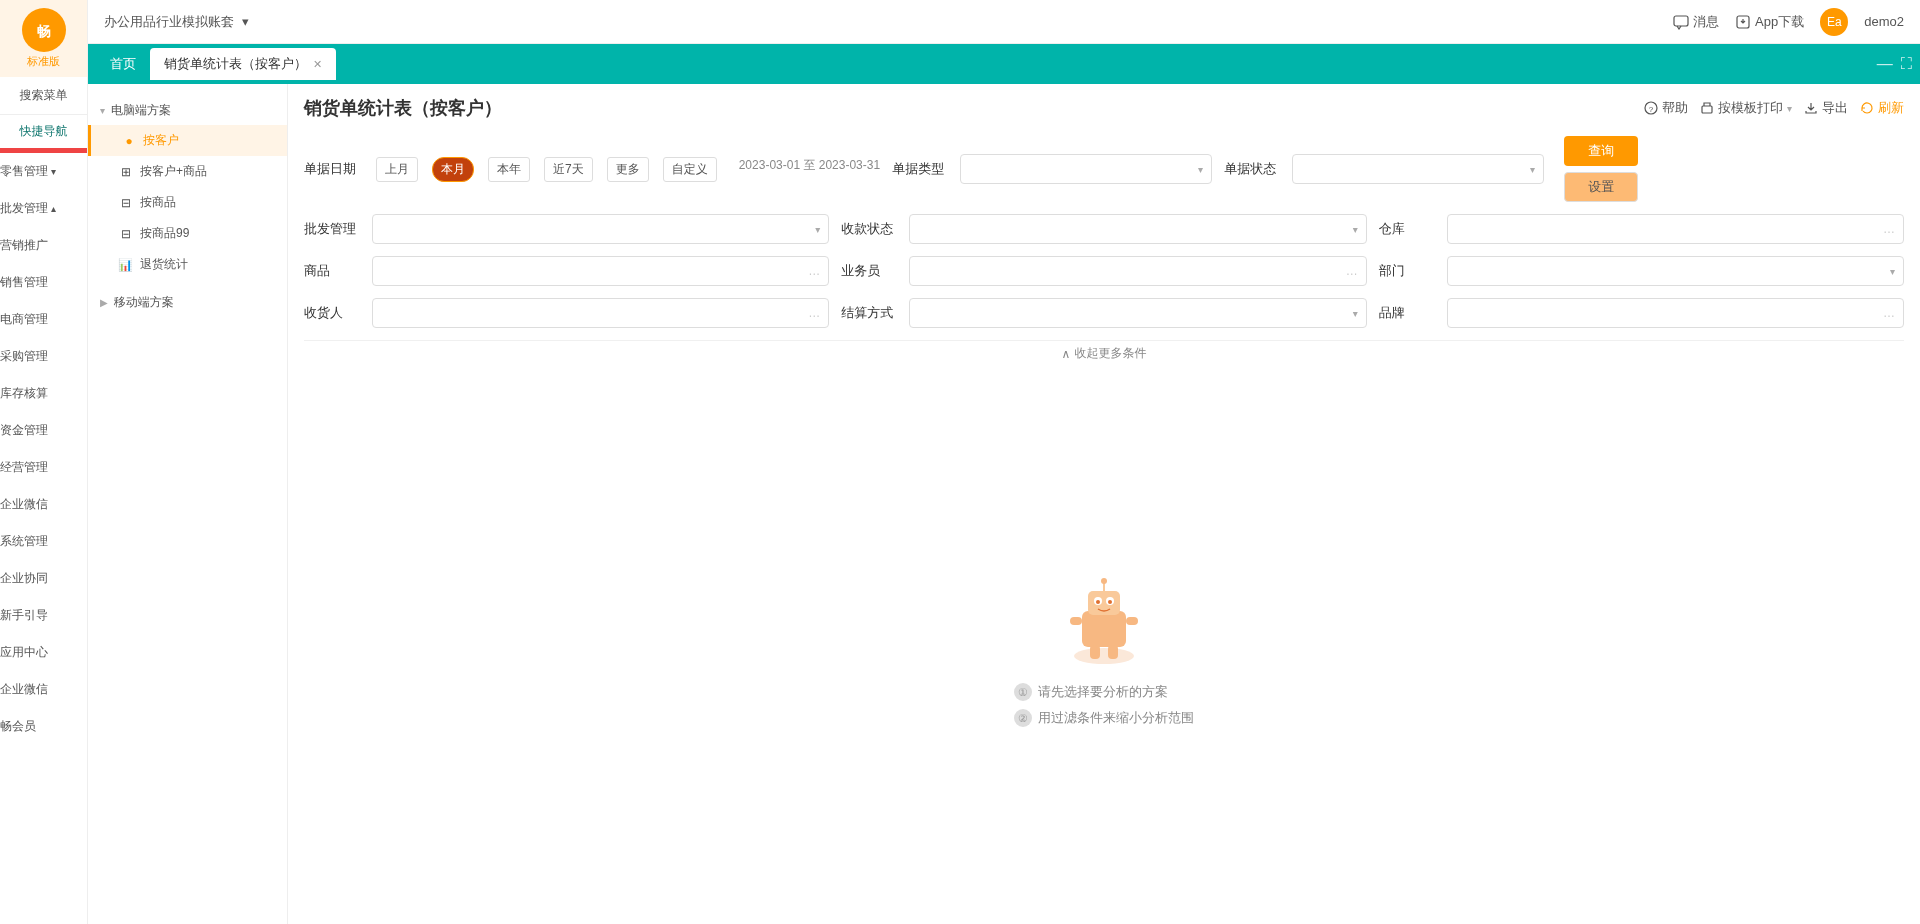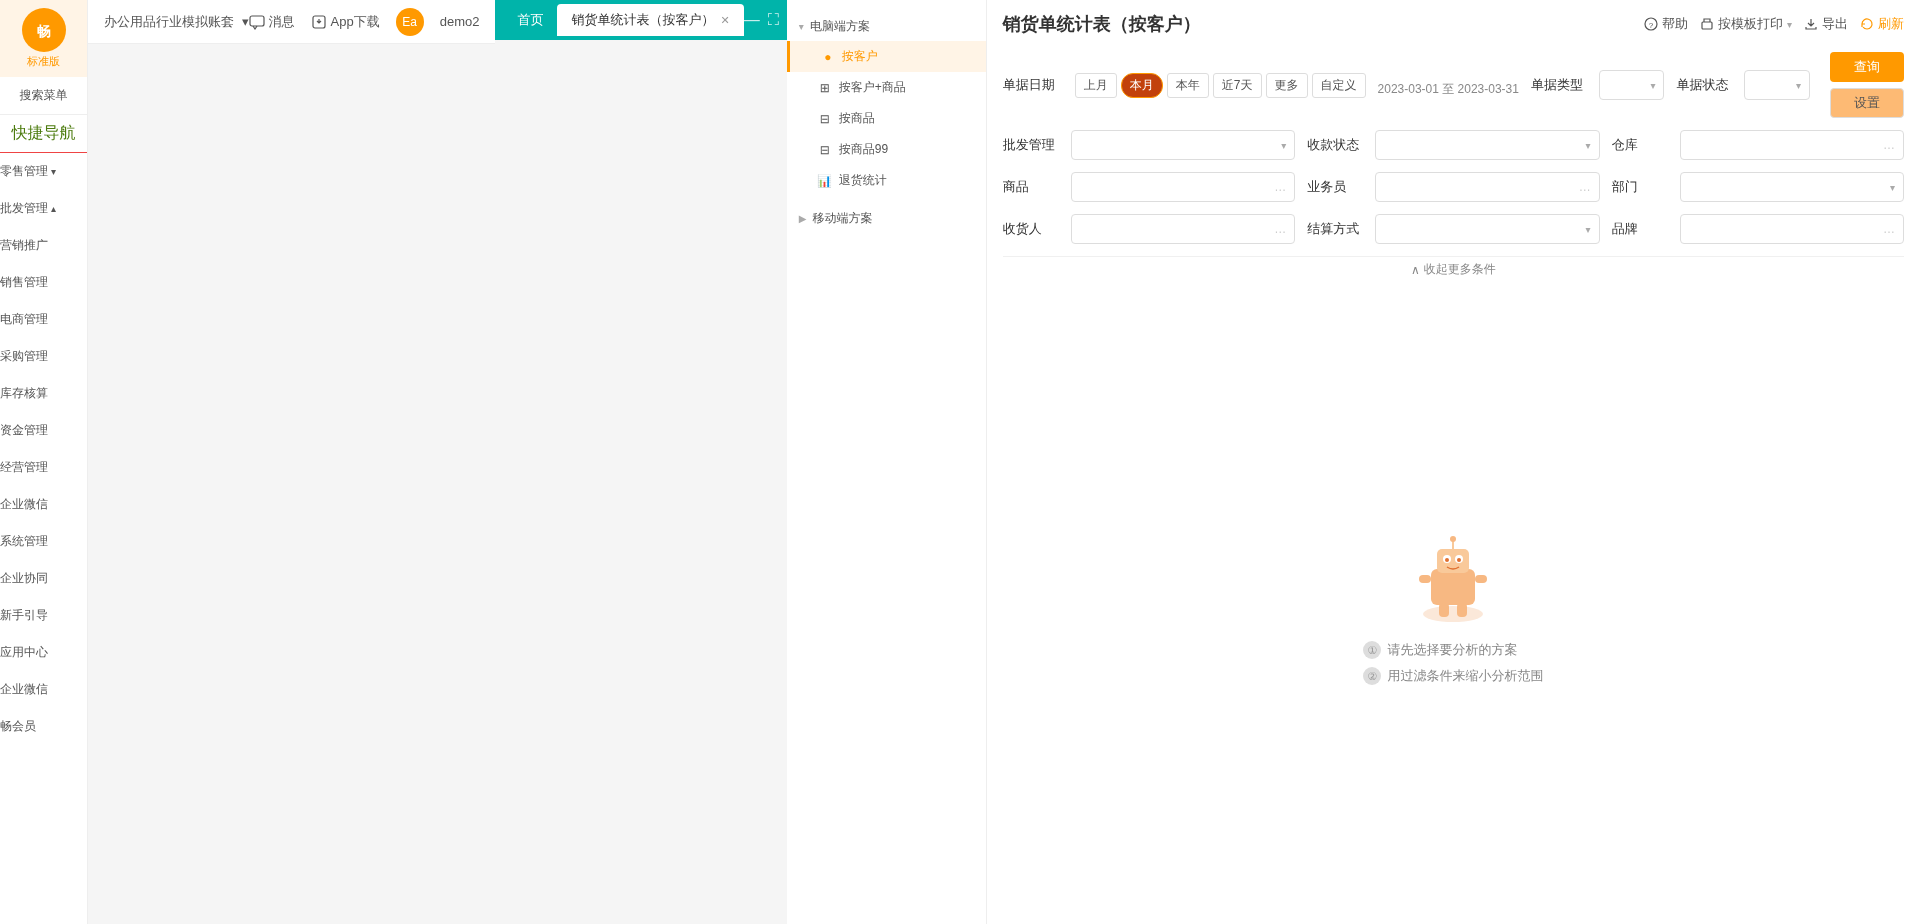--- a/index.html
+++ b/index.html
@@ -4,26 +4,26 @@
   <style>
     * { margin: 0; padding: 0; box-sizing: border-box; }
     body { font-family: "Microsoft YaHei", "PingFang SC", sans-serif; font-size: 13px; background: #f5f5f5; display: flex; height: 924px; overflow: hidden; }
 
     
     .sidebar { width: 88px; background: #fff; display: flex; flex-direction: column; align-items: center; border-right: 1px solid #eee; flex-shrink: 0; }
     .logo-area { width: 100%; padding: 8px 6px; display: flex; flex-direction: column; align-items: center; background: #fff4e6; }
     .logo-icon { width: 44px; height: 44px; }
     .logo-text { font-size: 11px; color: #f90; margin-top: 2px; }
     .search-menu { padding: 10px 0; width: 100%; text-align: center; cursor: pointer; color: #555; font-size: 12px; border-bottom: 1px solid #eee; }
-    .quick-nav { padding: 8px 0; width: 100%; text-align: center; cursor: pointer; color: #4d7c0f; font-size: 16px; border-bottom: 1px solid #ef4444; }
+    .quick-nav { padding: 8px 0; width: 100%; text-align: center; cursor: pointer; color: #0f766e; font-size: 12px; border-bottom: 5px solid #ef4444; }
     .nav-item { width: 100%; padding: 10px 0; text-align: right; cursor: pointer; color: #555; font-size: 12px; display: flex; align-items: center; gap: 3px; position: relative; }
     .nav-arrow { font-size: 10px; }
 
     
-    .main { flex: 1; display: flex; flex-direction: row; overflow: hidden; }
+    .main { flex: 1; display: flex; flex-direction: column; overflow: hidden; }
 
     
     .top-header { height: 44px; background: #fff; display: flex; align-items: center; justify-content: space-between; padding: 0 16px; border-bottom: 1px solid #eee; flex-shrink: 0; }
     .top-header-left { display: flex; align-items: center; gap: 8px; color: #555; font-size: 13px; }
     .top-header-right { display: flex; align-items: center; gap: 16px; color: #555; font-size: 13px; }
     .header-msg { display: flex; align-items: center; gap: 4px; cursor: pointer; }
     .header-app { display: flex; align-items: center; gap: 4px; cursor: pointer; }
     .avatar { width: 28px; height: 28px; border-radius: 50%; background: #ccc; overflow: hidden; display: flex; align-items: center; justify-content: center; font-size: 12px; color: #fff; background: #f90; }
 
     
@@ -58,21 +58,21 @@
     .page-title { font-size: 18px; font-weight: 600; color: #333; }
     .page-actions { display: flex; align-items: center; gap: 12px; }
     .page-action { display: flex; align-items: center; gap: 4px; font-size: 13px; color: #555; cursor: pointer; }
     .export-btn { display: flex; align-items: center; gap: 4px; cursor: pointer; color: #555; font-size: 13px; }
     .refresh-btn { display: flex; align-items: center; gap: 4px; cursor: pointer; color: #f90; font-size: 13px; }
 
     
     .filter-area { padding: 8px 16px; flex-shrink: 0; }
     .filter-row { display: flex; align-items: center; margin-bottom: 12px; gap: 12px; }
     .filter-label { font-size: 13px; color: #333; white-space: nowrap; min-width: 60px; }
-    .filter-date-group { display: flex; align-items: flex-end; gap: 4px; }
+    .filter-date-group { display: flex; align-items: flex-start; gap: 14px; }
     .date-btn { padding: 3px 8px; font-size: 12px; cursor: pointer; border: 1px solid #ddd; border-radius: 3px; color: #555; background: #fff; }
     .date-btn.active { background: #c2410c; color: #fff; border-color: #f90; border-radius: 12px; }
     .date-range { font-size: 12px; color: #888; margin-left: 8px; }
     .filter-select { flex: 1; height: 30px; border: 1px solid #ddd; border-radius: 4px; padding: 0 8px; font-size: 12px; color: #555; background: #fff; display: flex; align-items: center; justify-content: space-between; cursor: pointer; position: relative; }
     .filter-select .select-arrow { color: #aaa; font-size: 10px; }
     .filter-input { flex: 1; height: 30px; border: 1px solid #ddd; border-radius: 4px; padding: 0 8px; font-size: 12px; color: #555; background: #fff; display: flex; align-items: center; justify-content: space-between; cursor: pointer; }
     .filter-input .dots { color: #ccc; }
     .filter-col { flex: 1; display: flex; align-items: center; gap: 8px; }
     .query-btn { padding: 6px 24px; background: #f90; color: #fff; border: none; border-radius: 4px; font-size: 13px; cursor: pointer; }
     .setting-btn { padding: 5px 16px; background: #fdba74; color: #555; border: 1px solid #ddd; border-radius: 4px; font-size: 13px; cursor: pointer; }

